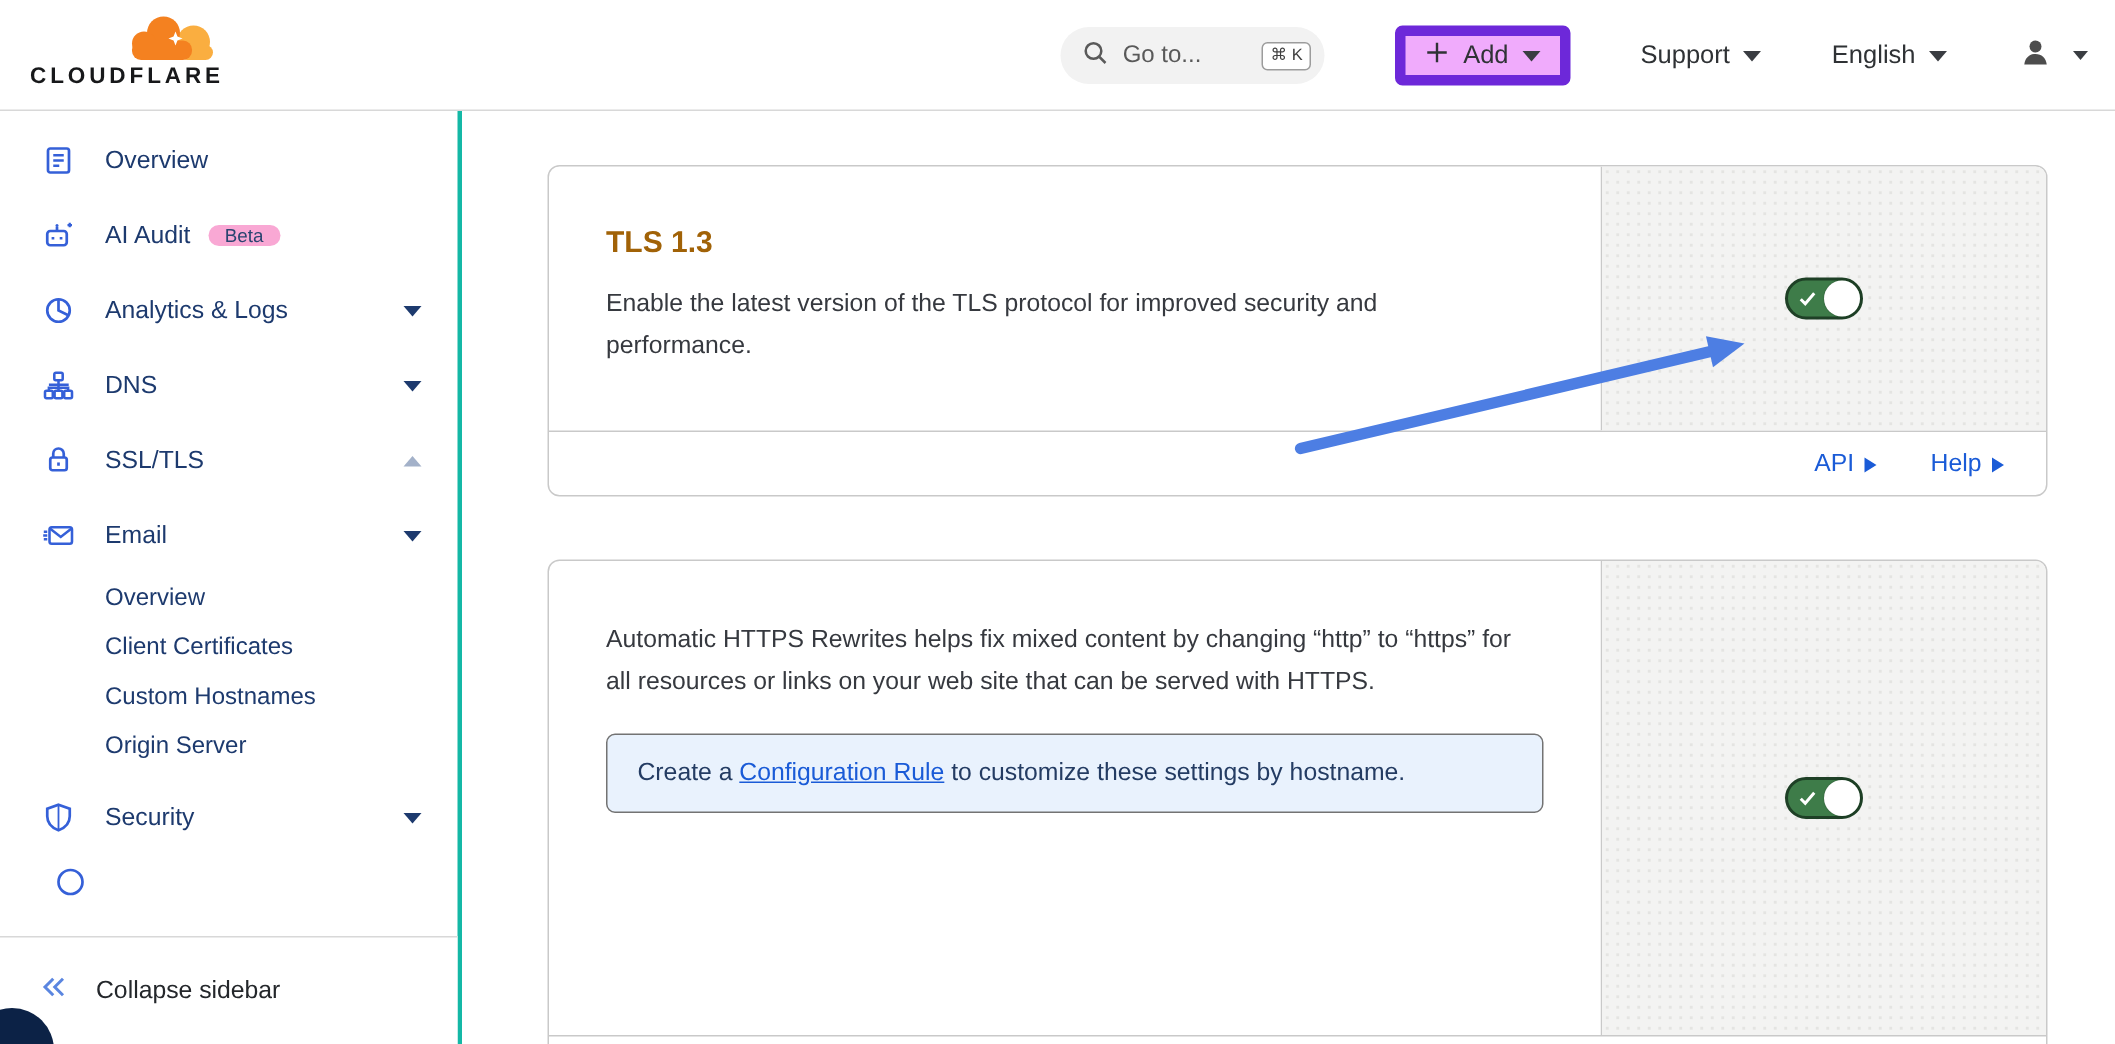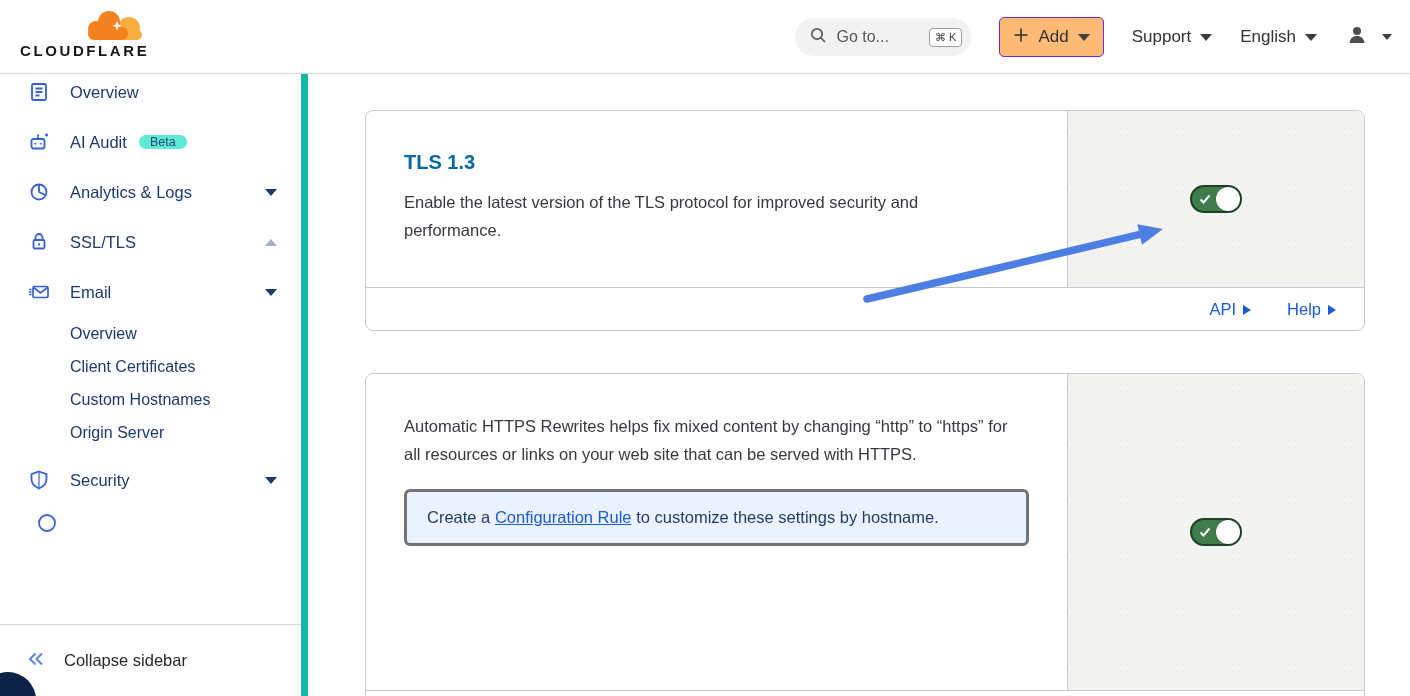--- a/index.html
+++ b/index.html
@@ -7,44 +7,44 @@
   body {
     position:relative; overflow:hidden; background:#fff;
     font-family:"Liberation Sans", sans-serif; color:#36393f;
   }
   
   .header { position:absolute; top:0; left:0; right:0; height:74px; background:#fff;
             border-bottom:1px solid #d8d8d8; z-index:6; }
   .logo { position:absolute; left:20px; top:9px; width:130px; cursor:pointer; }
   .logo svg { display:block; margin-left:62px; }
   .brand-text { font-size:15px; font-weight:800; letter-spacing:2.6px; color:#17181a; margin-top:2px; }
-  .header-right { position:absolute; right:18px; top:0; height:74px; display:flex; align-items:center; gap:28px; }
+  .header-right { position:absolute; right:18px; top:0; height:74px; display:flex; align-items:center; gap:47px; }
   .search-pill { width:176px; height:38px; background:#f2f2f2; border-radius:19px; display:flex;
                  align-items:center; padding:0 9px 0 14px; gap:9px; cursor:pointer; }
   .search-pill .ph { color:#595959; font-size:16px; }
   .kbd { margin-left:auto; background:#fff; border:1px solid #9c9c9c; border-radius:4px;
          font-size:11px; color:#3f3f3f; padding:3px 5px; line-height:1; }
-  .add-btn { height:40px; border:1px solid #6d28d9; border-radius:5px; background:#fdba74;
+  .add-btn { height:40px; border:7px solid #6d28d9; border-radius:5px; background:#f0abfc;
              display:flex; align-items:center; gap:9px; padding:0 13px; font-size:17px; color:#2f3235; cursor:pointer; }
   .menu-btn { display:flex; align-items:center; gap:9px; font-size:17px; color:#2f3235; cursor:pointer; }
   .caret { width:0; height:0; border-left:6px solid transparent; border-right:6px solid transparent;
            border-top:7px solid #3a3d42; }
   .caret.small { border-left-width:5px; border-right-width:5px; border-top-width:6px; }
   .account { display:flex; align-items:center; gap:13px; cursor:pointer; }
   
-  .sidebar { position:absolute; top:57px; left:0; bottom:0; width:308px; background:#fff;
-             border-right:7px solid #14b8a6; z-index:5; padding-top:10px; }
+  .sidebar { position:absolute; top:72px; left:0; bottom:0; width:308px; background:#fff;
+             border-right:3px solid #14b8a6; z-index:5; padding-top:10px; }
   .nav-item { height:50px; display:flex; align-items:center; padding-left:28px; cursor:pointer; }
   .nav-item .ic { width:22px; height:22px; margin-right:20px; flex:0 0 22px; }
   .nav-item .lbl { font-size:16.5px; color:#1d3a6e; }
   .nav-item .chev { margin-left:auto; margin-right:24px; width:0; height:0;
                     border-left:6px solid transparent; border-right:6px solid transparent;
                     border-top:7px solid #1d3a6e; }
   .nav-item .chev.up { border-top:none; border-bottom:7px solid #a3b1c9; }
-  .badge { margin-left:12px; background:#5eead4; color:#2a4470; font-size:12.5px;
+  .badge { margin-left:12px; background:#f9a8d4; color:#2a4470; font-size:12.5px;
            padding:0 11px; border-radius:999px; }
   .sub-item { height:33px; display:flex; align-items:center; padding-left:70px;
               font-size:16px; color:#1d3a6e; cursor:pointer; position:relative; }
   .sub-item.active { font-weight:700; color:#0d2f6e; }
   .sub-item.active::before { content:""; position:absolute; left:38px; right:0; top:0; bottom:0;
               background:#e9f1fc; border-radius:17px 0 0 17px; }
   .sub-item span { position:relative; z-index:1; }
   .spacer6 { height:6px; }
   .partial-row { height:24px; display:flex; padding-left:36px; margin-top:7px; overflow:hidden; }
   .sidebar-bottom { position:absolute; left:0; right:0; bottom:0; height:72px; background:#fff;
@@ -64,23 +64,23 @@
   .card-left { flex:1; padding:40px 0 0 38px; }
   .card-2 .card-left { padding-top:38px; }
   .card-right { width:297px; border-left:1px solid #c9c9c9; background:#f3f3f2;
                 background-image:radial-gradient(#e4e4e2 0.9px, transparent 1px);
                 background-size:7px 7px;
                 display:flex; align-items:center; justify-content:center;
                 border-radius:0 7px 0 0; }
   .card-footer { height:44px; border-top:1px solid #c9c9c9; display:flex; align-items:center;
                  justify-content:flex-end; padding-right:28px; gap:36px; }
   .card-2 .card-footer { height:60px; }
-  .card-title { font-size:20px; font-weight:700; color:#0369a1; margin-bottom:14px; }
+  .card-title { font-size:20px; font-weight:700; color:#a16207; margin-bottom:14px; }
   .card-desc { font-size:16.5px; line-height:1.72; color:#36393f; max-width:612px; }
-  .info-box { margin-top:20px; width:625px; background:#e9f2fd; border:3px solid #737373;
+  .info-box { margin-top:20px; width:625px; background:#e9f2fd; border:1px solid #737373;
               border-radius:6px; padding:12px 32px 12px 20px; font-size:16.5px; line-height:1.65;
               color:#243c63; }
   .info-box a { color:#1a5bd7; text-decoration:underline; cursor:pointer; }
   .flink { display:flex; align-items:center; gap:7px; font-size:16.5px; color:#1a5bd7;
            text-decoration:none; cursor:pointer; }
   .flink .tri { width:0; height:0; border-top:5.5px solid transparent; border-bottom:5.5px solid transparent;
                 border-left:8px solid #1a5bd7; margin-top:1px; }
   
   .toggle { position:relative; width:52px; height:28px; background:#3e7c49;
             border:2px solid #1e4026; border-radius:999px; cursor:pointer; }
@@ -183,20 +183,33 @@
     <span class="ic">
       <svg width="22" height="22" viewBox="0 0 22 22" fill="none" stroke="#3560d8" stroke-width="1.8">
         <circle cx="11" cy="11" r="7.5"></circle>
         <path d="M11 3.5V11l6.5 3.2"></path>
       </svg>
     </span>
     <span class="lbl">Analytics &amp; Logs</span>
     <span class="chev"></span>
   </div>
 
+  <div class="nav-item">
+    <span class="ic">
+      <svg width="22" height="22" viewBox="0 0 22 22" fill="none" stroke="#3560d8" stroke-width="1.7">
+        <rect x="8.2" y="2.5" width="5.6" height="5" rx="1"></rect>
+        <rect x="2" y="14.5" width="5.2" height="5" rx="1"></rect>
+        <rect x="8.4" y="14.5" width="5.2" height="5" rx="1"></rect>
+        <rect x="14.8" y="14.5" width="5.2" height="5" rx="1"></rect>
+        <path d="M11 7.5v3M11 10.5v4M4.6 14.5v-2h12.8v2M11 10.5H4.6M11 10.5h6.8"></path>
+      </svg>
+    </span>
+    <span class="lbl">DNS</span>
+    <span class="chev"></span>
+  </div>
 
   <div class="nav-item">
     <span class="ic">
       <svg width="22" height="22" viewBox="0 0 22 22" fill="none" stroke="#3560d8" stroke-width="1.8">
         <path d="M7.5 9V6.5a3.5 3.5 0 0 1 7 0V9"></path>
         <rect x="5.5" y="9" width="11" height="8.5" rx="1.5"></rect>
         <path d="M11 12.3v2.2"></path>
       </svg>
     </span>
     <span class="lbl">SSL/TLS</span>

